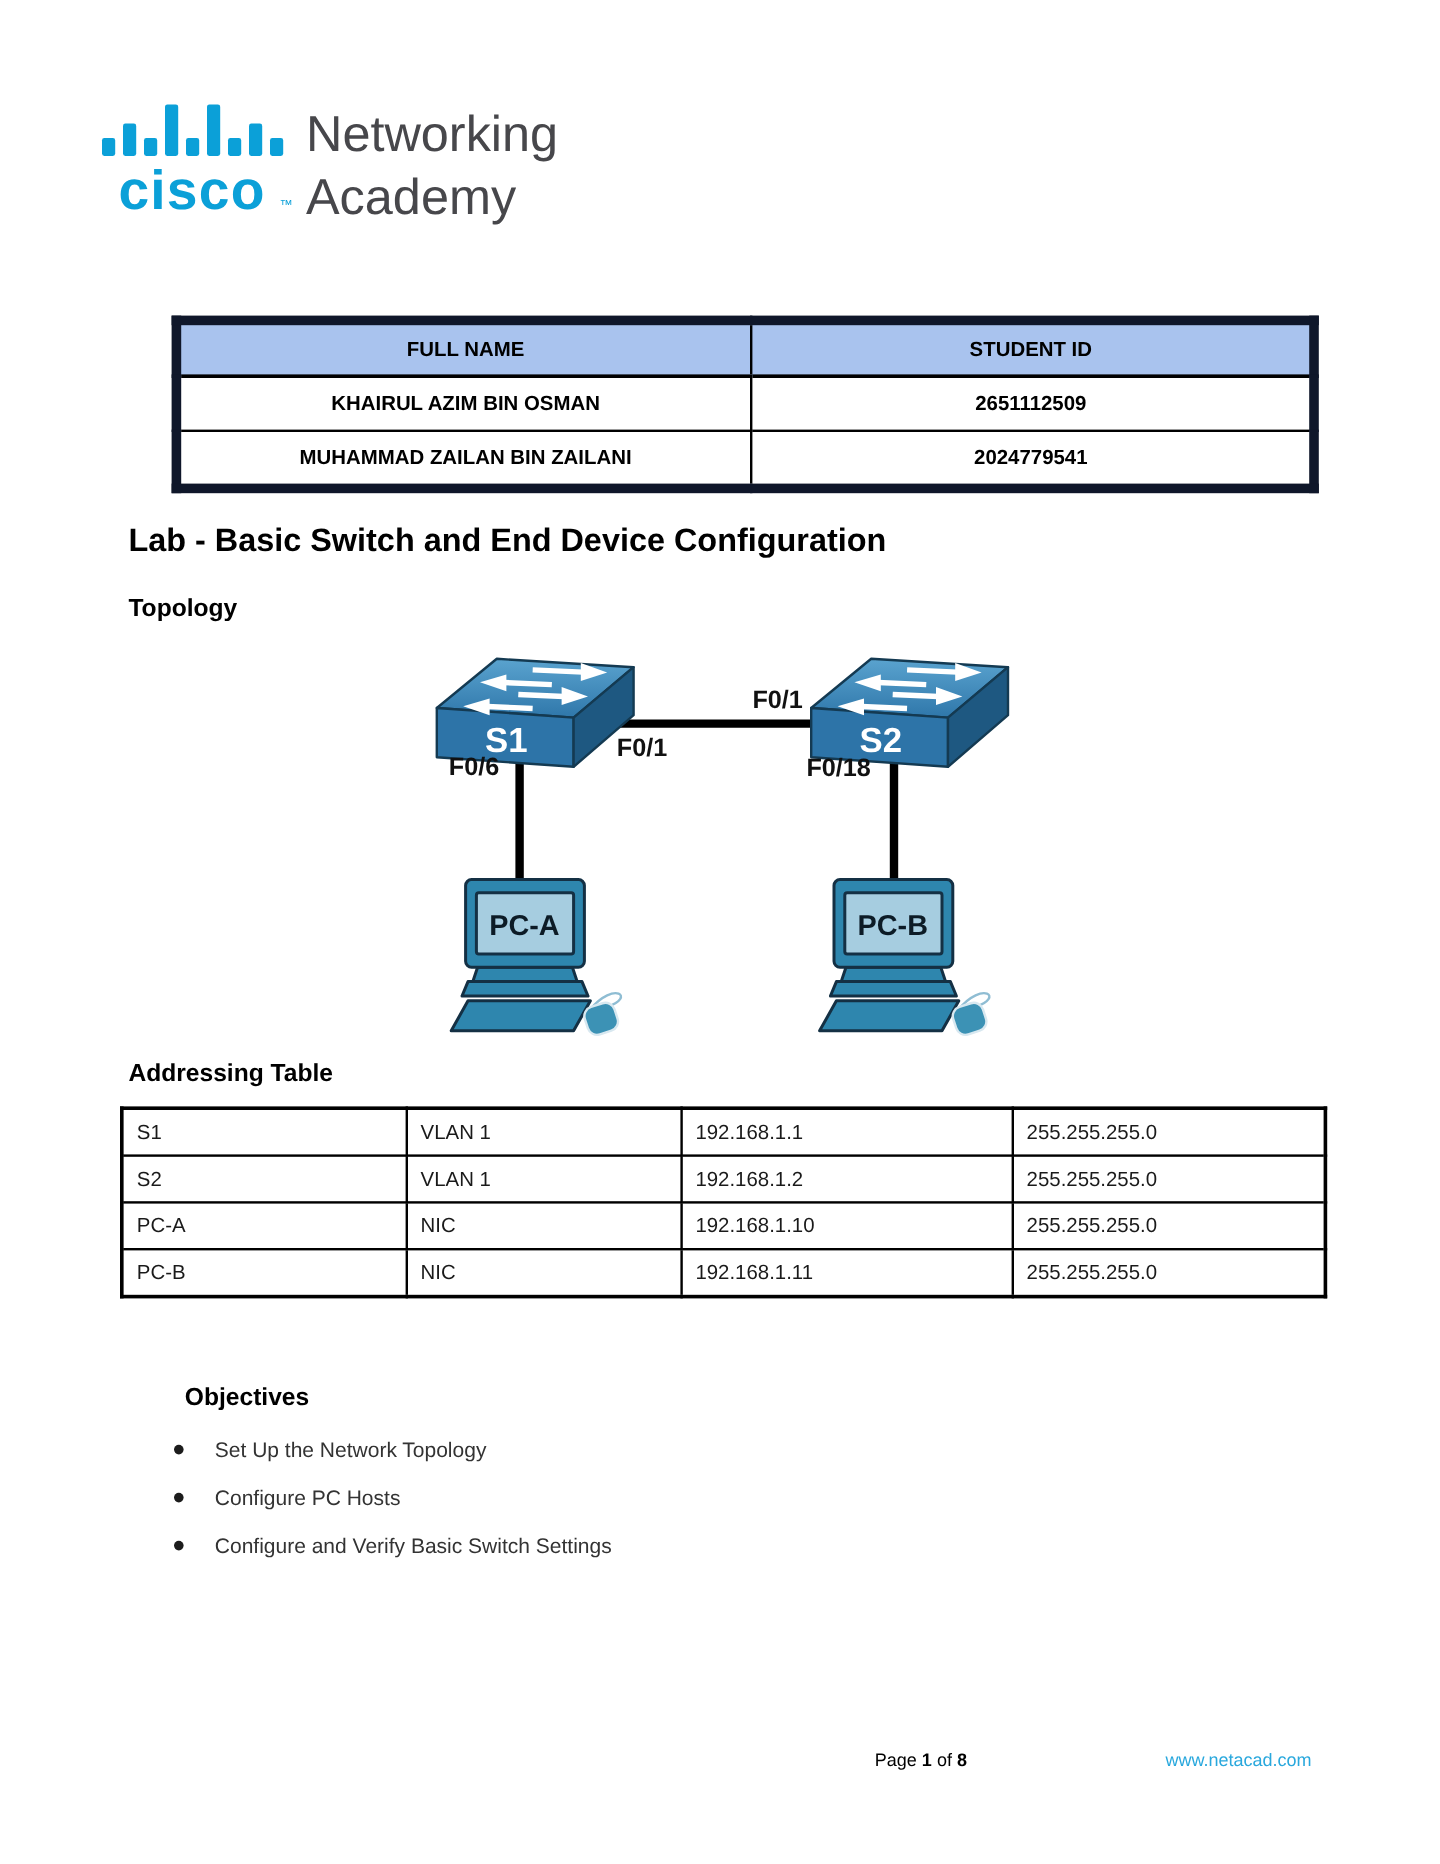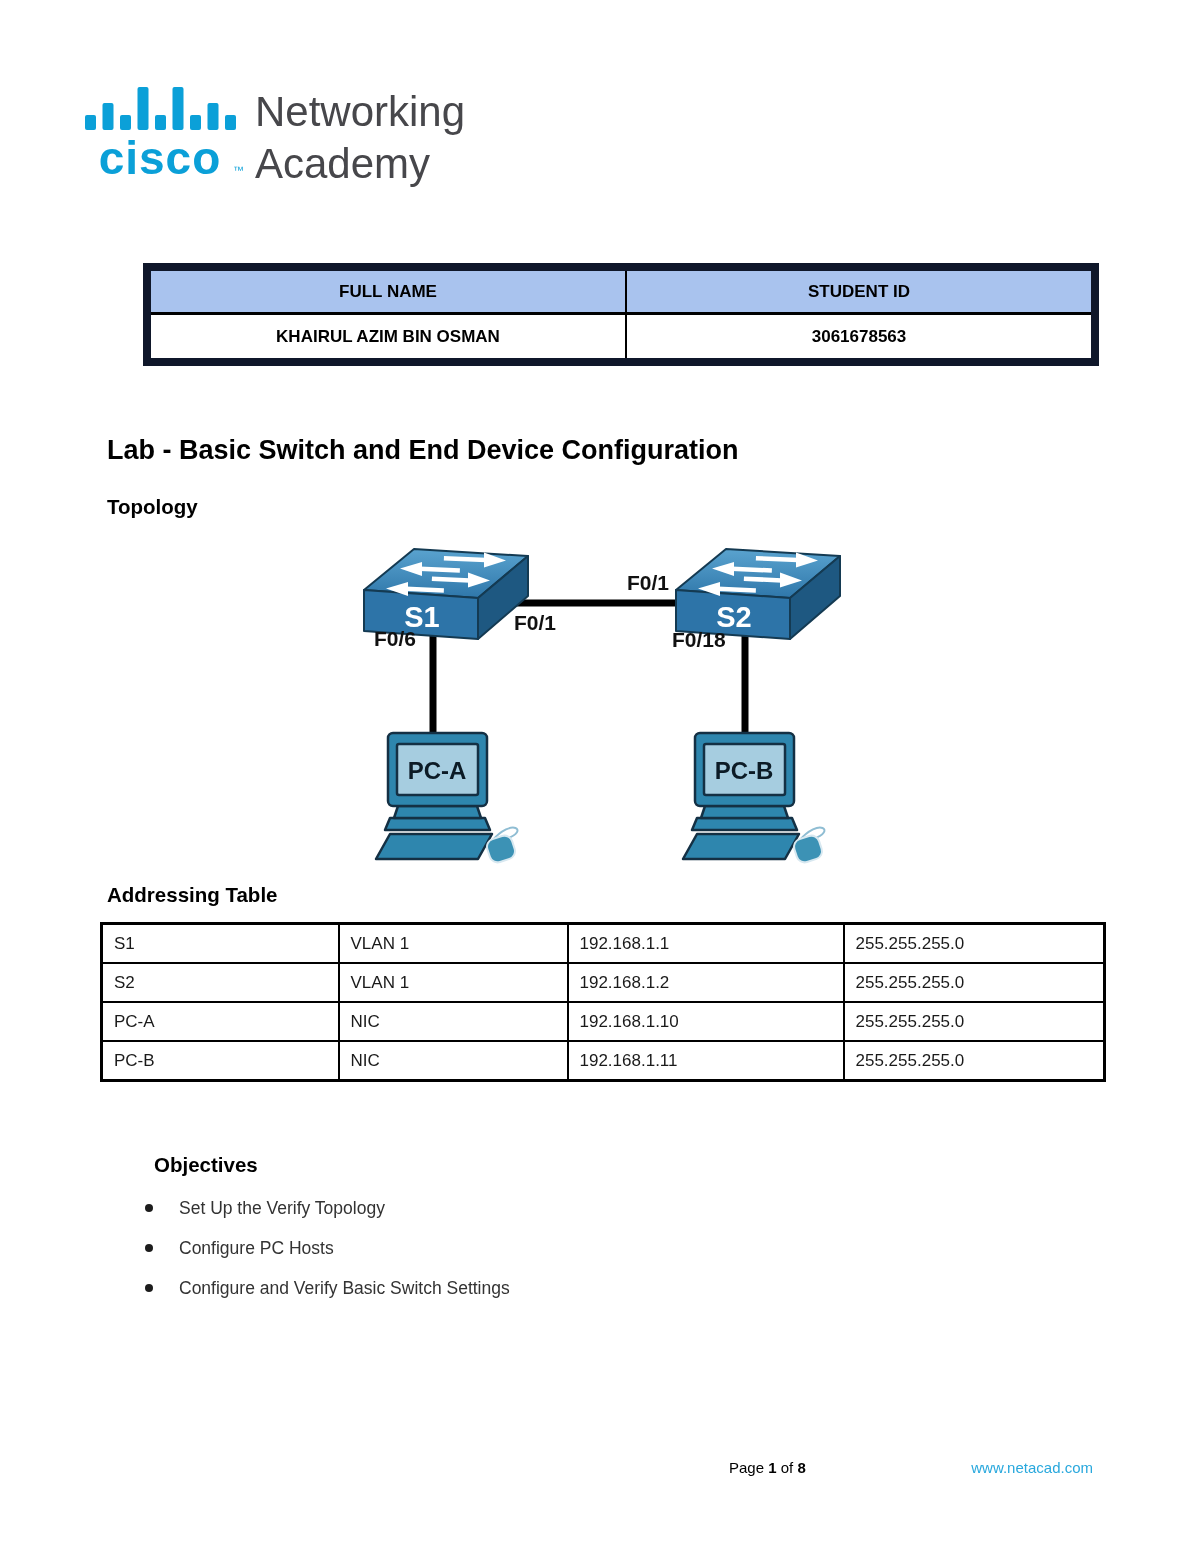--- a/index.html
+++ b/index.html
@@ -90,21 +90,25 @@
         <col style="width:479px">
         <col style="width:469px">
       </colgroup>
     <tbody>
         <tr>
       <th>FULL NAME</th>
       <th>STUDENT ID</th>
     </tr>
     <tr>
       <td>KHAIRUL AZIM BIN OSMAN</td>
-      <td>3061678563</td>
+      <td>2651112509</td>
+    </tr>
+    <tr>
+      <td>MUHAMMAD ZAILAN BIN ZAILANI</td>
+      <td>2024779541</td>
     </tr>
   </tbody>
     </table>
 
   <div class="doc-title">Lab - Basic Switch and End Device Configuration</div>
   <div class="section-heading" style="top:495px;">Topology</div>
 
   <svg class="topology-svg" width="560" height="340" viewBox="0 0 560 340">
     <defs>
       <linearGradient id="swTop" x1="0" y1="0" x2="0" y2="1">
@@ -202,21 +206,21 @@
       <td>255.255.255.0</td>
     </tr>
   </tbody>
     </table>
 
   <div class="section-heading" style="top:1153px;margin-left:47px;">Objectives</div>
 
   <div class="objectives-list">
     <div class="objective-item">
       <span class="bullet"></span>
-      <span class="objective-text">Set Up the Verify Topology</span>
+      <span class="objective-text">Set Up the Network Topology</span>
     </div>
     <div class="objective-item">
       <span class="bullet"></span>
       <span class="objective-text">Configure PC Hosts</span>
     </div>
     <div class="objective-item">
       <span class="bullet"></span>
       <span class="objective-text">Configure and Verify Basic Switch Settings</span>
     </div>
   </div>

